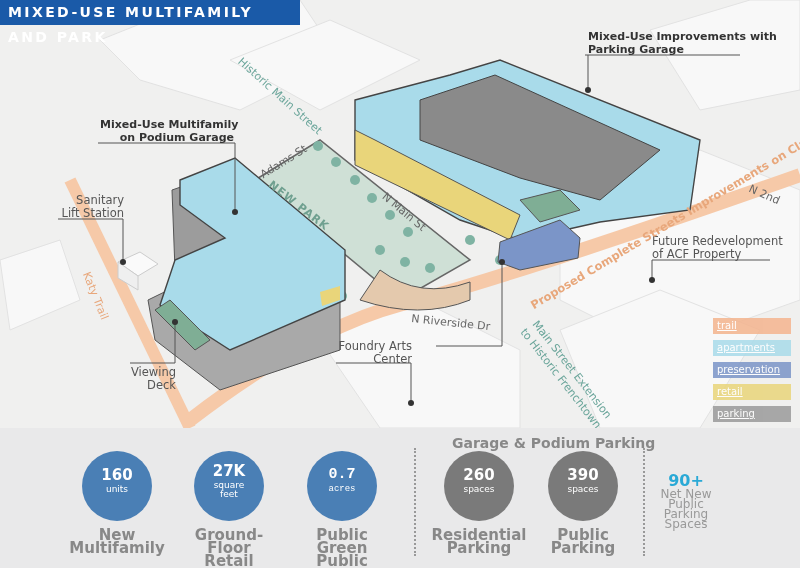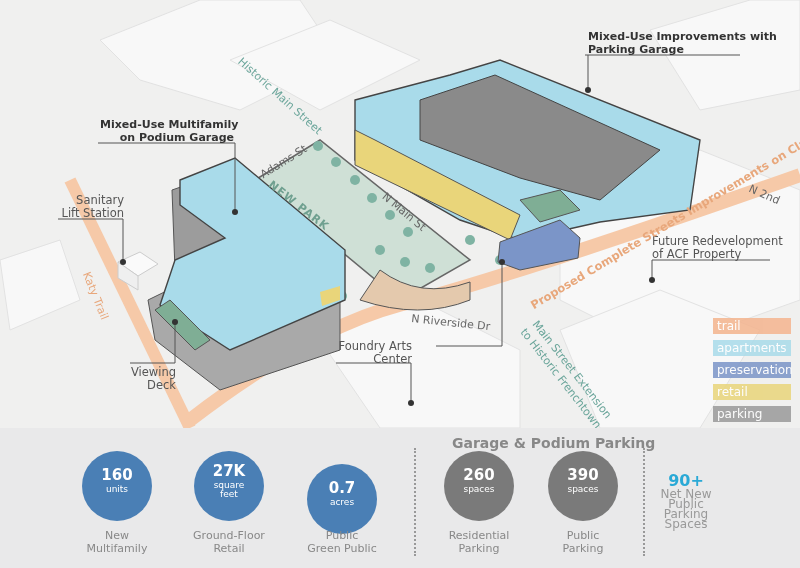--- a/index.html
+++ b/index.html
@@ -8,28 +8,28 @@
   .map svg{position:absolute;left:0;top:0;}
   .title-bar{position:absolute;left:0;top:0;height:25px;width:300px;background:#1a5aa8;color:#fff;font-weight:bold;font-size:14px;letter-spacing:2.4px;line-height:25px;padding-left:8px;box-sizing:border-box;}
   .lbl{position:absolute;font-size:11.5px;color:#555;line-height:13px;white-space:nowrap;}
   .lbl.bold{font-weight:bold;color:#333;font-size:11px;}
   .lbl.r{text-align:right;}
   .street{position:absolute;font-size:11px;color:#666;white-space:nowrap;transform-origin:left top;}
   .street.green{color:#6aa59a;}
   .street.orange{color:#e8a77b;font-weight:bold;}
   .street.park{color:#6fa090;font-weight:bold;letter-spacing:1px;}
   .legend{position:absolute;left:713px;top:318px;width:78px;}
-  .legend-item{height:16px;margin-bottom:6px;color:#fff;font-size:12px;line-height:16px;padding-left:4px;opacity:.85;}
+  .legend-item{height:16px;margin-bottom:6px;color:#fff;font-size:10px;line-height:16px;padding-left:4px;opacity:.85;text-decoration:underline;}
   .stats{position:absolute;left:0;top:428px;width:800px;height:140px;background:#e9e9ea;}
   .circle{position:absolute;width:70px;height:70px;border-radius:50%;color:#fff;text-align:center;}
   .circle .num{display:block;font-weight:bold;font-size:15px;margin-top:16px;line-height:16px;}
   .circle .unit{display:block;font-size:9px;line-height:9px;margin-top:2px;}
   .circle.blue{background:#4a7fb5;}
   .circle.gray{background:#7a7a7a;}
-  .cap{position:absolute;width:100px;text-align:center;font-size:11px;color:#888;line-height:13px;font-weight:normal;}
+  .cap{position:absolute;width:100px;text-align:center;font-size:15px;color:#888;line-height:13px;font-weight:bold;}
   .group-title{position:absolute;left:452px;top:435px;font-size:14px;color:#888;font-weight:bold;}
   .vdiv{position:absolute;width:0;border-left:2px dotted #999;}
   .big-cyan{position:absolute;left:656px;top:471px;width:60px;text-align:center;color:#2aa9d6;font-weight:bold;font-size:16px;}
   .net{position:absolute;left:656px;top:489px;width:60px;text-align:center;color:#999;font-size:12px;line-height:10px;}
 </style>
 </head>
 <body>
 
 <div class="map">
   <svg width="800" height="428" viewBox="0 0 800 428">
@@ -110,20 +110,21 @@
       <circle cx="588" cy="90" r="3"></circle>
         <circle cx="235" cy="212" r="3"></circle>
         <circle cx="123" cy="262" r="3"></circle>
       <circle cx="175" cy="322" r="3"></circle>
         <circle cx="411" cy="403" r="3"></circle>
         <circle cx="502" cy="262" r="3"></circle>
       <circle cx="652" cy="280" r="3"></circle>
     </g>
   </svg>
 
+  <div class="title-bar">MIXED-USE MULTIFAMILY AND PARK</div>
 
   <div class="lbl bold" style="left:588px;top:30px;">
     <div>Mixed-Use Improvements with</div>
     <div>Parking Garage</div>
   </div>
   <div class="lbl bold r" style="left:100px;top:118px;width:134px;">
     <div>Mixed-Use Multifamily</div>
     <div>on Podium Garage</div>
   </div>
   <div class="lbl r" style="left:58px;top:194px;width:66px;">
@@ -177,21 +178,21 @@
 <div class="circle blue" style="left:194px;top:451px;">
   <span class="num" style="margin-top:12px;">27K</span>
   <span class="unit">square</span>
   <span class="unit" style="margin-top:0;">feet</span>
 </div>
 <div class="cap" style="left:179px;top:529px;">
   <div>Ground-Floor</div>
   <div>Retail</div>
 </div>
 
-<div class="circle blue" style="left:307px;top:464px;">
+<div class="circle blue" style="left:307px;top:451px;font-family:Liberation Mono, monospace;">
   <span class="num">0.7</span>
   <span class="unit">acres</span>
 </div>
 <div class="cap" style="left:292px;top:529px;">
   <div>Public</div>
   <div>Green Public</div>
 </div>
 
 <div class="vdiv" style="left:414px;top:448px;height:108px;"></div>
 <div class="group-title">Garage &amp; Podium Parking</div>

